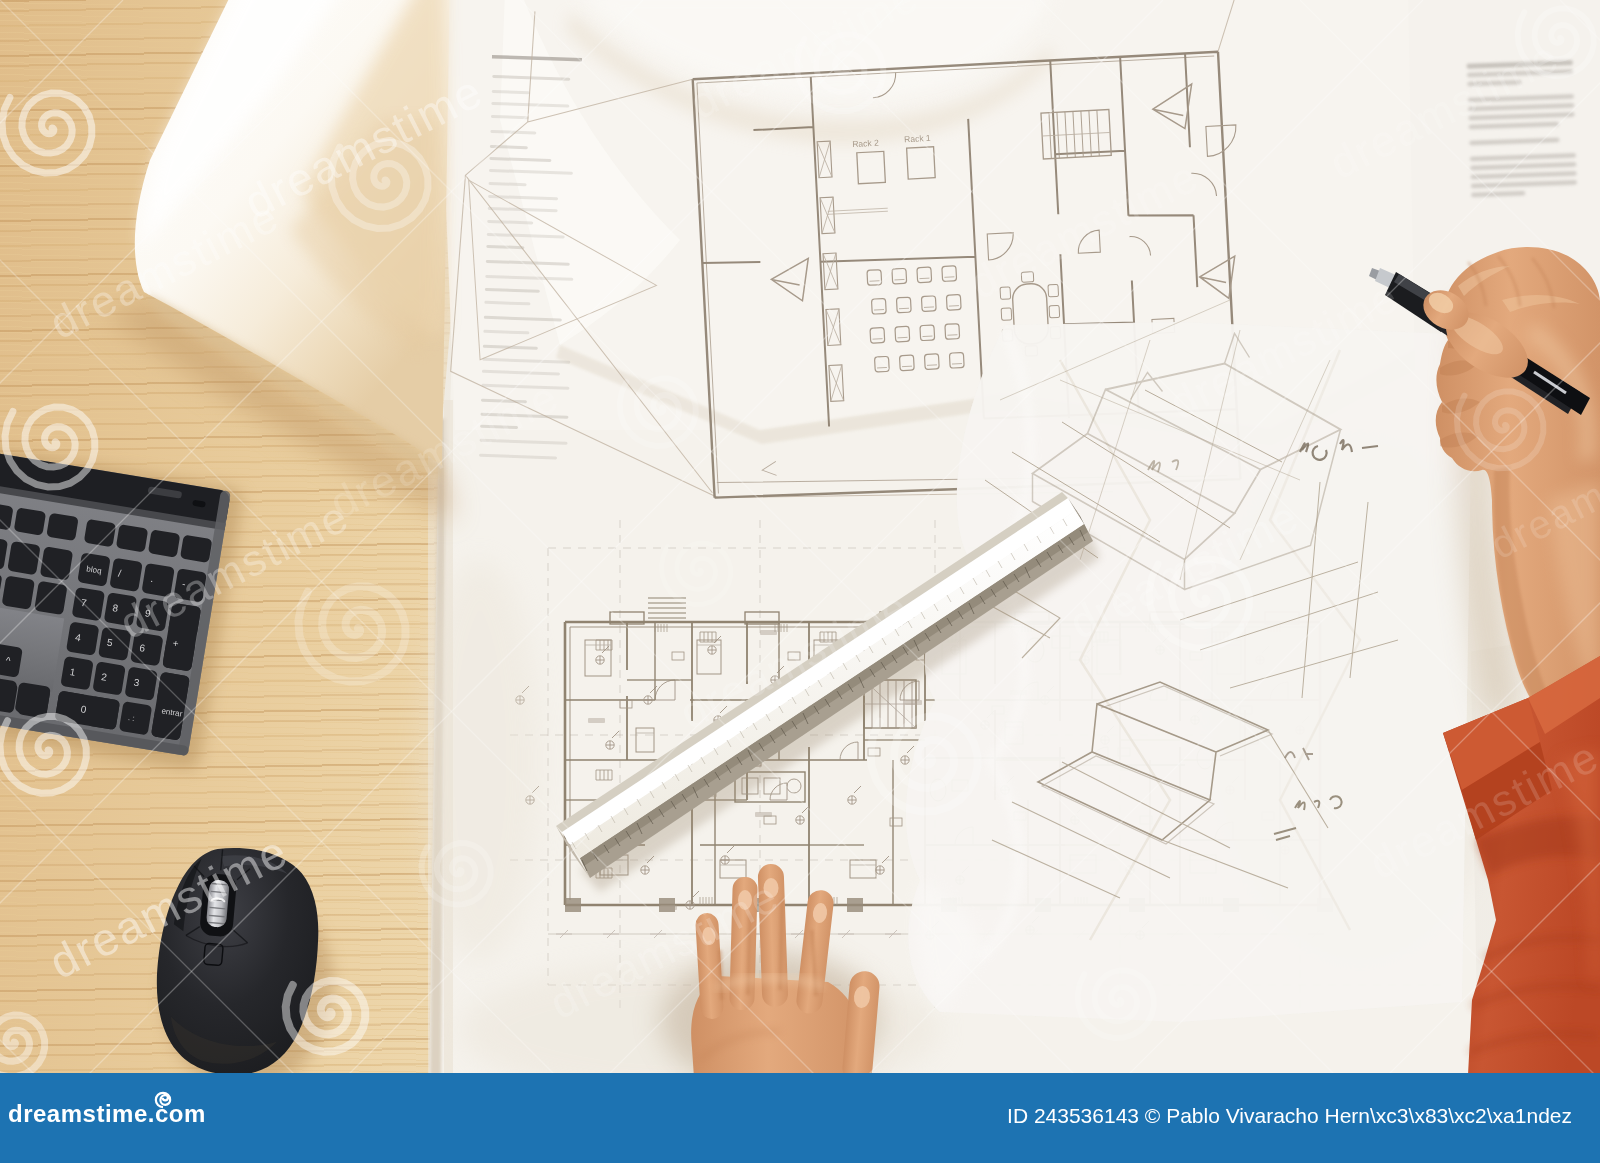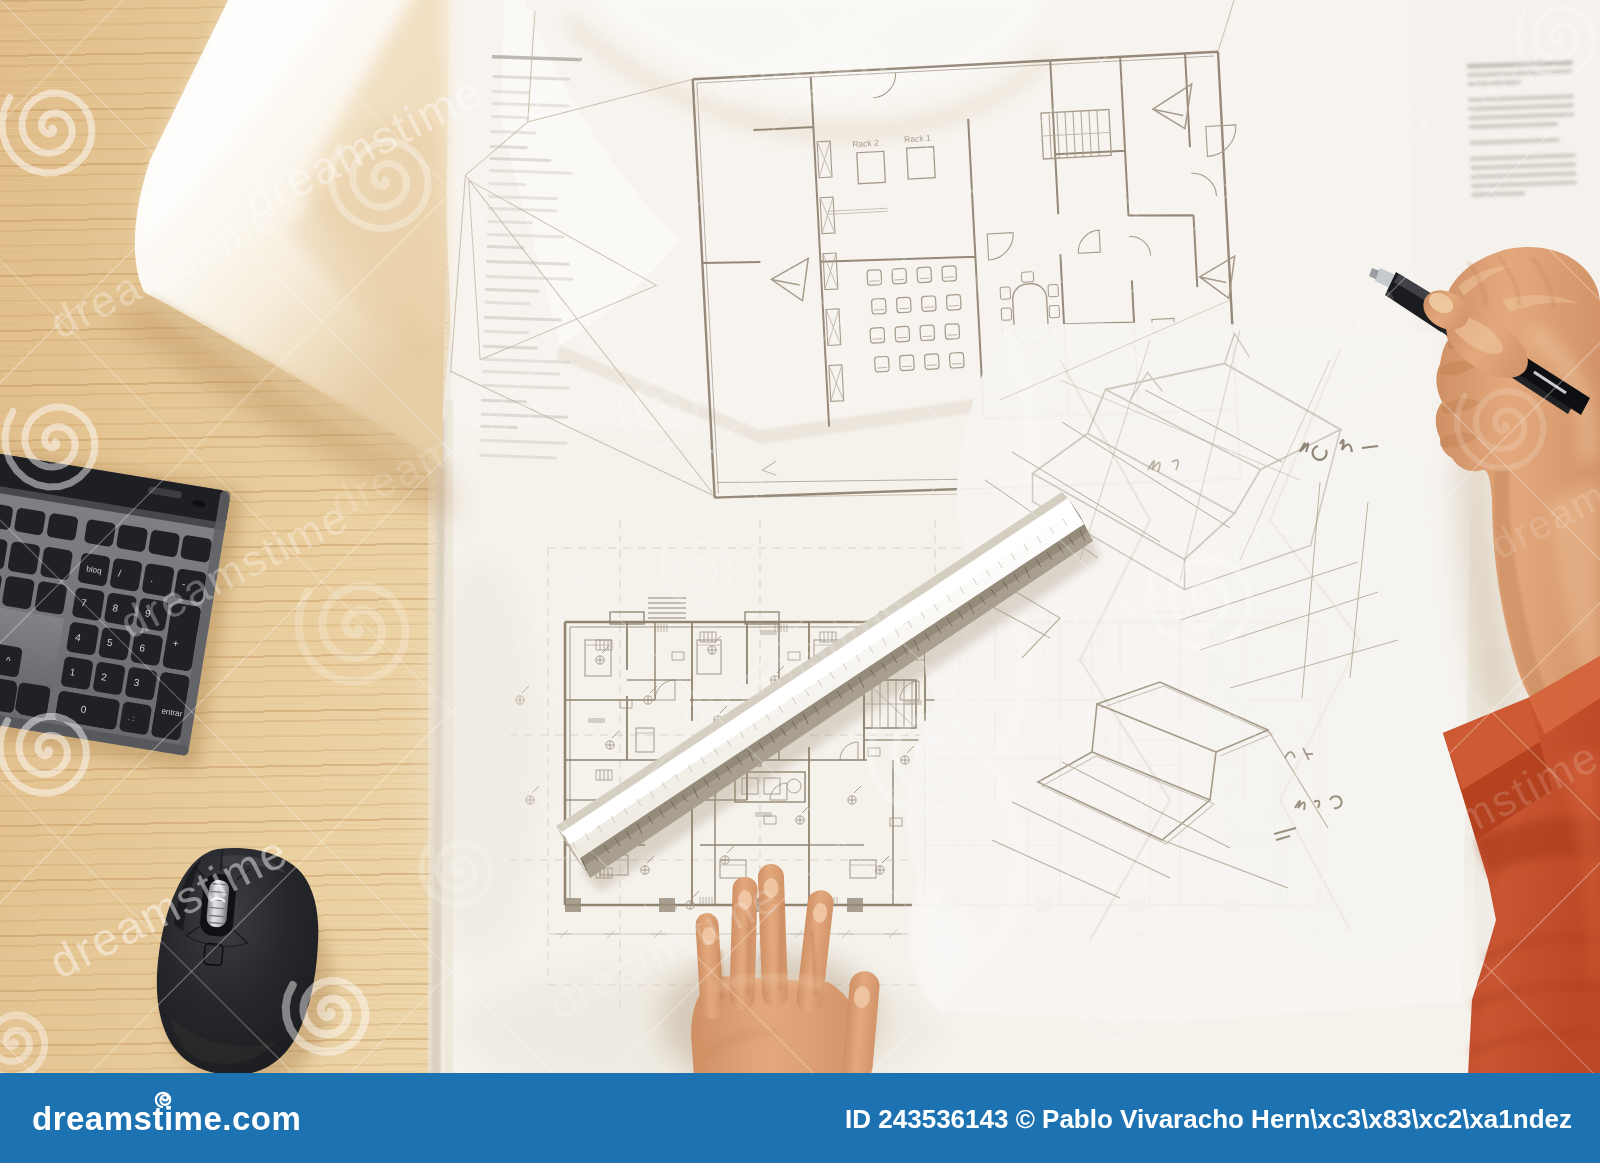--- a/index.html
+++ b/index.html
@@ -1127,18 +1127,18 @@
         <text x="1380" y="880" font-size="44" fill="#ffffff" opacity="0.15" transform="rotate(-27 1380 880)" letter-spacing="2">dreamstime</text>
         <text x="560" y="1020" font-size="44" fill="#ffffff" opacity="0.18" transform="rotate(-27 560 1020)" letter-spacing="2">dreamstime</text>
         <text x="1500" y="560" font-size="40" fill="#ffffff" opacity="0.14" transform="rotate(-27 1500 560)" letter-spacing="2">dreamstime</text>
         <text x="60" y="340" font-size="44" fill="#ffffff" opacity="0.3" transform="rotate(-27 60 340)" letter-spacing="2">dreamstime</text>
         <text x="1180" y="420" font-size="44" fill="#ffffff" opacity="0.15" transform="rotate(-27 1180 420)" letter-spacing="2">dreamstime</text>
 </g>
 </svg>
 
 <div class="abs" style="left:0;top:1073px;width:1600px;height:90px;background:#1d73b2"></div>
 
-<div class="abs" style="left:32px;top:1100px;color:#ffffff;font-size:33px;font-weight:bold;letter-spacing:0.5px">dreamstime.com</div>
+<div class="abs" style="left:8px;top:1100px;color:#ffffff;font-size:24px;font-weight:bold;letter-spacing:0.5px">dreamstime.com</div>
 <svg class="abs" width="26" height="24" viewBox="0 0 40 36" style="left:150px;top:1086px">
       <path d="M20,32 a11,11 0 1 1 11,-11 a7.5,7.5 0 1 1 -7.5,-7.5 a4,4 0 1 1 -4,4" fill="none" stroke="#ffffff" stroke-width="3.4"></path>
     </svg>
 
-<div class="abs" style="right:28px;top:1104px;color:#ffffff;font-size:26px;font-weight:bold;white-space:pre">ID 243536143 © Pablo Vivaracho Hern\xc3\x83\xc2\xa1ndez</div>
+<div class="abs" style="right:28px;top:1104px;color:#ffffff;font-size:21px;font-weight:normal;white-space:pre">ID 243536143 © Pablo Vivaracho Hern\xc3\x83\xc2\xa1ndez</div>
 </div>
 </body></html>

